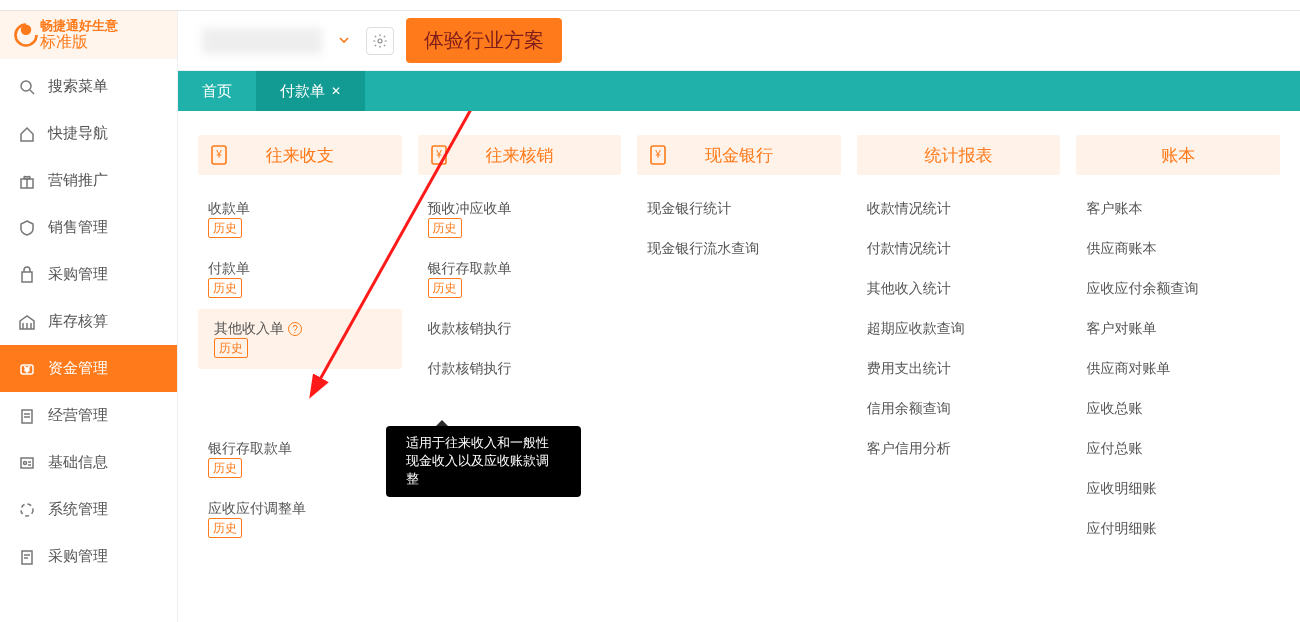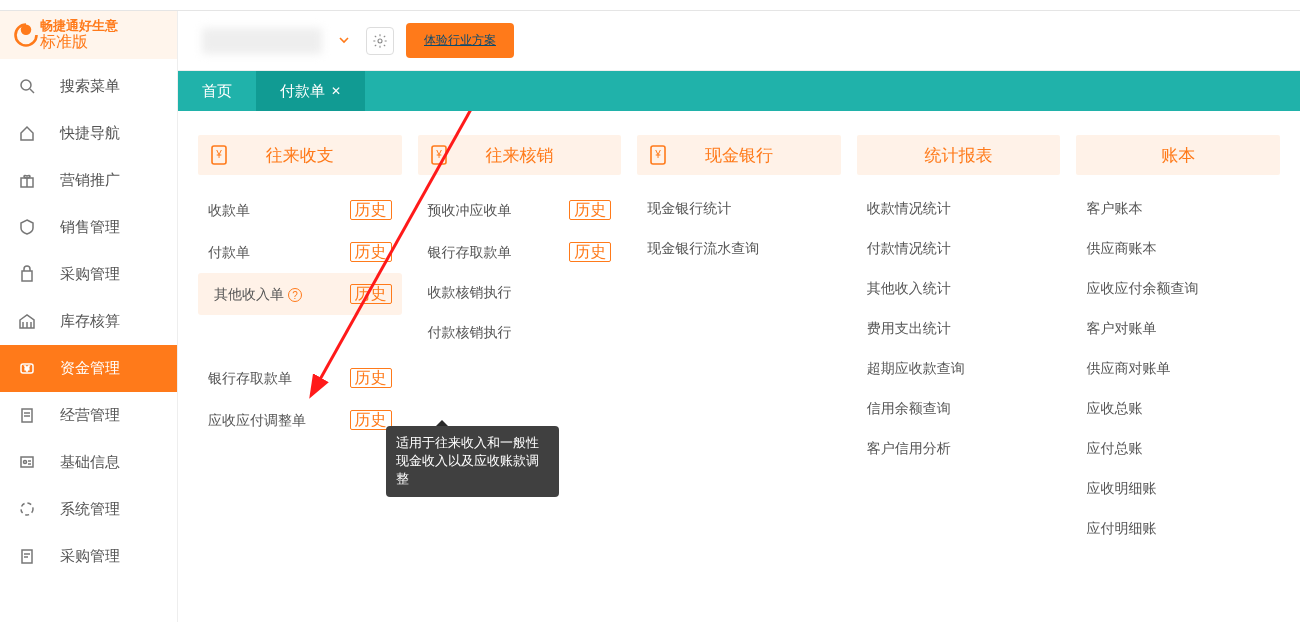--- a/index.html
+++ b/index.html
@@ -11,57 +11,57 @@
 
   .main-wrap { display:flex; flex:1; border-top:1px solid #e5e5e5; }
 
   
   .sidebar { width:178px; background:#fff; border-right:1px solid #eee; display:flex; flex-direction:column; }
   .brand { display:flex; align-items:center; padding:8px 12px; background:#fff5ec; }
   .brand-logo { width:28px; height:28px; }
   .brand-text { display:flex; flex-direction:column; font-size:13px; color:#ff7a1a; font-weight:bold; line-height:1.1; }
   .brand-sub { font-size:16px; color:#ff7a1a; font-weight:normal; }
   .side-list { flex:1; padding-top:4px; }
-  .side-item { display:flex; align-items:flex-start; gap:24px; padding:14px 18px; font-size:15px; color:#555; cursor:pointer; }
+  .side-item { display:flex; align-items:flex-end; gap:12px; padding:14px 18px; font-size:15px; color:#555; cursor:pointer; }
   .side-item.active { background:#ff7a1a; color:#fff; }
   .side-item.active .side-icon svg { stroke:#fff; fill:none; }
   .side-icon { width:18px; height:18px; display:flex; align-items:center; justify-content:center; }
   .side-icon svg { stroke:#777; fill:none; stroke-width:1.4; }
 
   
   .right { flex:1; display:flex; flex-direction:column; background:#f7f7f7 }
 
   .header { height:60px; background:#fff; display:flex; align-items:center; padding:0 16px; gap:12px; border-bottom:1px solid #eee;}
   .header-title-blur { width:120px; height:26px; background:#eee; filter:blur(4px); border-radius:3px; margin-left:8px;}
   .header-caret { color:#ff7a1a; font-size:14px; padding:4px; cursor:pointer;}
   .header-gear { width:28px; height:28px; border:1px solid #ddd; border-radius:4px; display:flex; align-items:center; justify-content:center; cursor:pointer; color:#888;}
-  .header-btn { background:#ff7a1a; color:#0c4a6e; padding:9px 18px; border-radius:4px; font-size:12px; cursor:pointer; border:none;text-decoration:underline;}
+  .header-btn { background:#ff7a1a; color:#7f1d1d; padding:9px 18px; border-radius:4px; font-size:20px; cursor:pointer; border:none;}
 
   
   .tabs { height:40px; background:#20b2aa; display:flex; align-items:stretch; }
   .tab { display:flex; align-items:center; padding:0 24px; color:#fff; font-size:15px; cursor:pointer; gap:6px;}
   .tab.active { background:#119b93; }
   .tab-close { font-size:12px; cursor:pointer; }
 
   
   .content { flex:1; background:#fff; padding:24px 20px; display:flex; gap:16px; position:relative; overflow:hidden;}
   .col { flex:1; display:flex; flex-direction:column; min-width:0;}
   .col-hdr { display:flex; align-items:center; justify-content:center; height:40px; background:#fff2e8; color:#ff7a1a; font-size:17px; font-weight:500; border-radius:2px; margin-bottom:14px; position:relative;}
   .col-hdr .hdr-icon { position:absolute; left:10px; width:24px; height:24px; }
 
-  .link-row { display:flex; align-items:flex-end; justify-content:space-between; padding:11px 10px; font-size:14px; color:#555; cursor:pointer; border-radius:3px;}
+  .link-row { display:flex; align-items:flex-start; justify-content:space-between; padding:11px 10px; font-size:14px; color:#555; cursor:pointer; border-radius:3px;flex-direction:column;}
   .link-row.highlight { background:#fff2e8;padding-left:16px; }
   .link-row .lbl { display:flex; align-items:center; gap:4px;}
   .help-badge { display:inline-flex; width:14px; height:14px; border:1px solid #ff7a1a; border-radius:50%; align-items:center; justify-content:center; font-size:10px; color:#ff7a1a; }
-  .hist-badge { border:1px solid #ff7a1a; color:#ff7a1a; font-size:16px; padding:0px 4px; border-radius:2px; line-height:18px;}
+  .hist-badge { border:1px solid #ff7a1a; color:#ff7a1a; font-size:12px; padding:0px 4px; border-radius:2px; line-height:18px;}
 
   .col .spacer-list { display:flex; flex-direction:column; }
 
   
-  .tooltip { position:absolute; left:208px; top:315px; background:#404040; color:#fff; font-size:13px; padding:8px 10px; border-radius:4px; width:173px; line-height:1.4; z-index:5;}
+  .tooltip { position:absolute; left:208px; top:315px; background:#000000; color:#fff; font-size:13px; padding:8px 20px; border-radius:4px; width:195px; line-height:1.4; z-index:5;}
   .tooltip::before { content:""; position:absolute; top:-6px; left:50px; border:6px solid transparent; border-bottom-color:#2a2a2a; border-top:none; }
 
   
   .arrow-overlay { position:absolute; left:0; top:0; width:100%; height:100%; pointer-events:none; }
 
 </style>
 </head>
 <body>
 
 <div class="top-spacer"></div>
@@ -304,24 +304,24 @@
             <div class="link-row">
               <span class="lbl">收款情况统计</span>
             </div>
             <div class="link-row">
               <span class="lbl">付款情况统计</span>
             </div>
             <div class="link-row">
               <span class="lbl">其他收入统计</span>
             </div>
             <div class="link-row">
+              <span class="lbl">超期应收款查询</span>
+            </div>
+            <div class="link-row">
               <span class="lbl">费用支出统计</span>
-            </div>
-            <div class="link-row">
-              <span class="lbl">超期应收款查询</span>
             </div>
             <div class="link-row">
               <span class="lbl">信用余额查询</span>
             </div>
             <div class="link-row">
               <span class="lbl">客户信用分析</span>
             </div>
           </div>
         </div>
         <div class="col">

